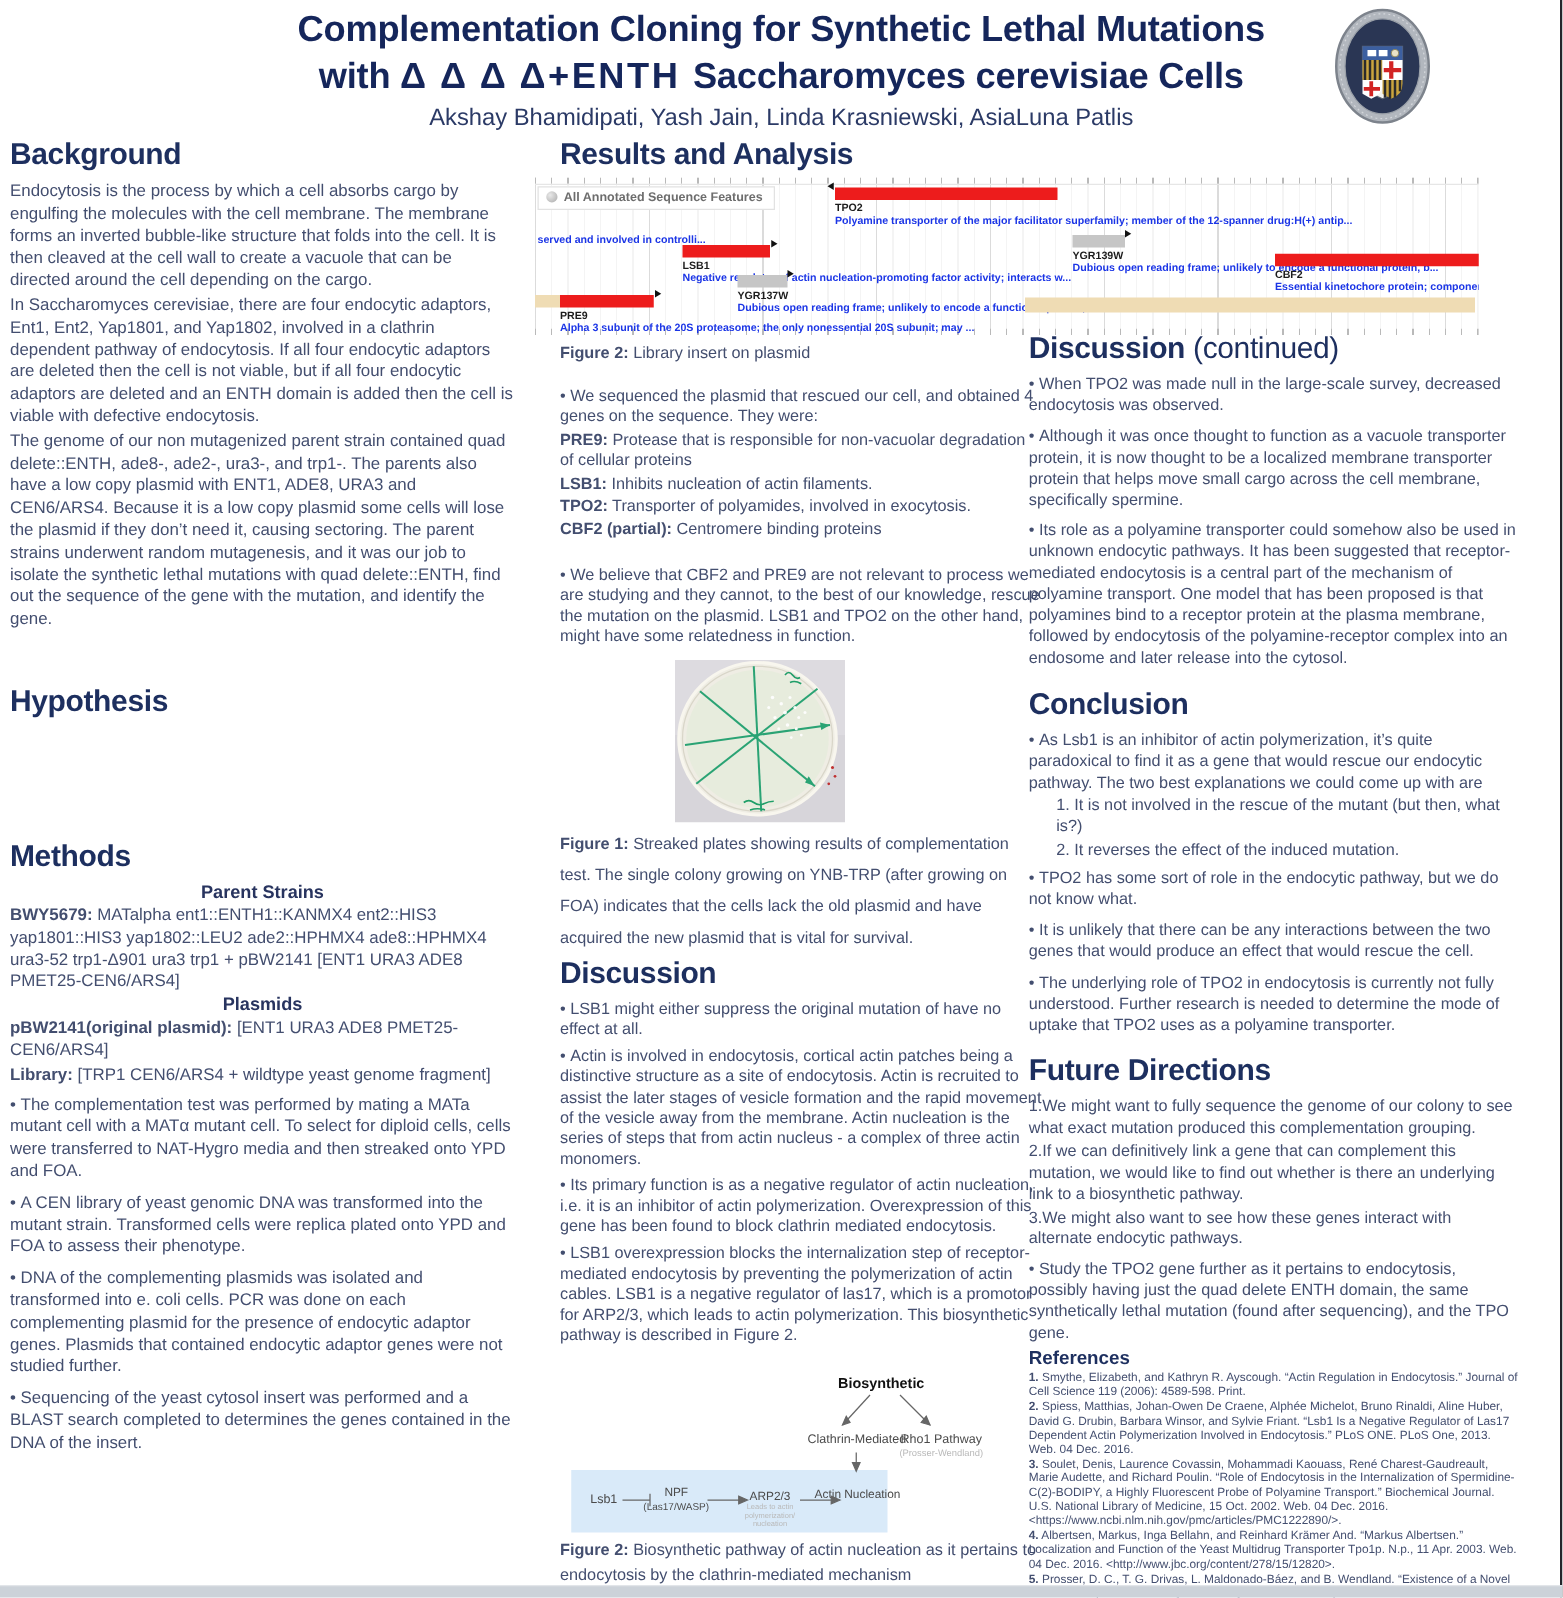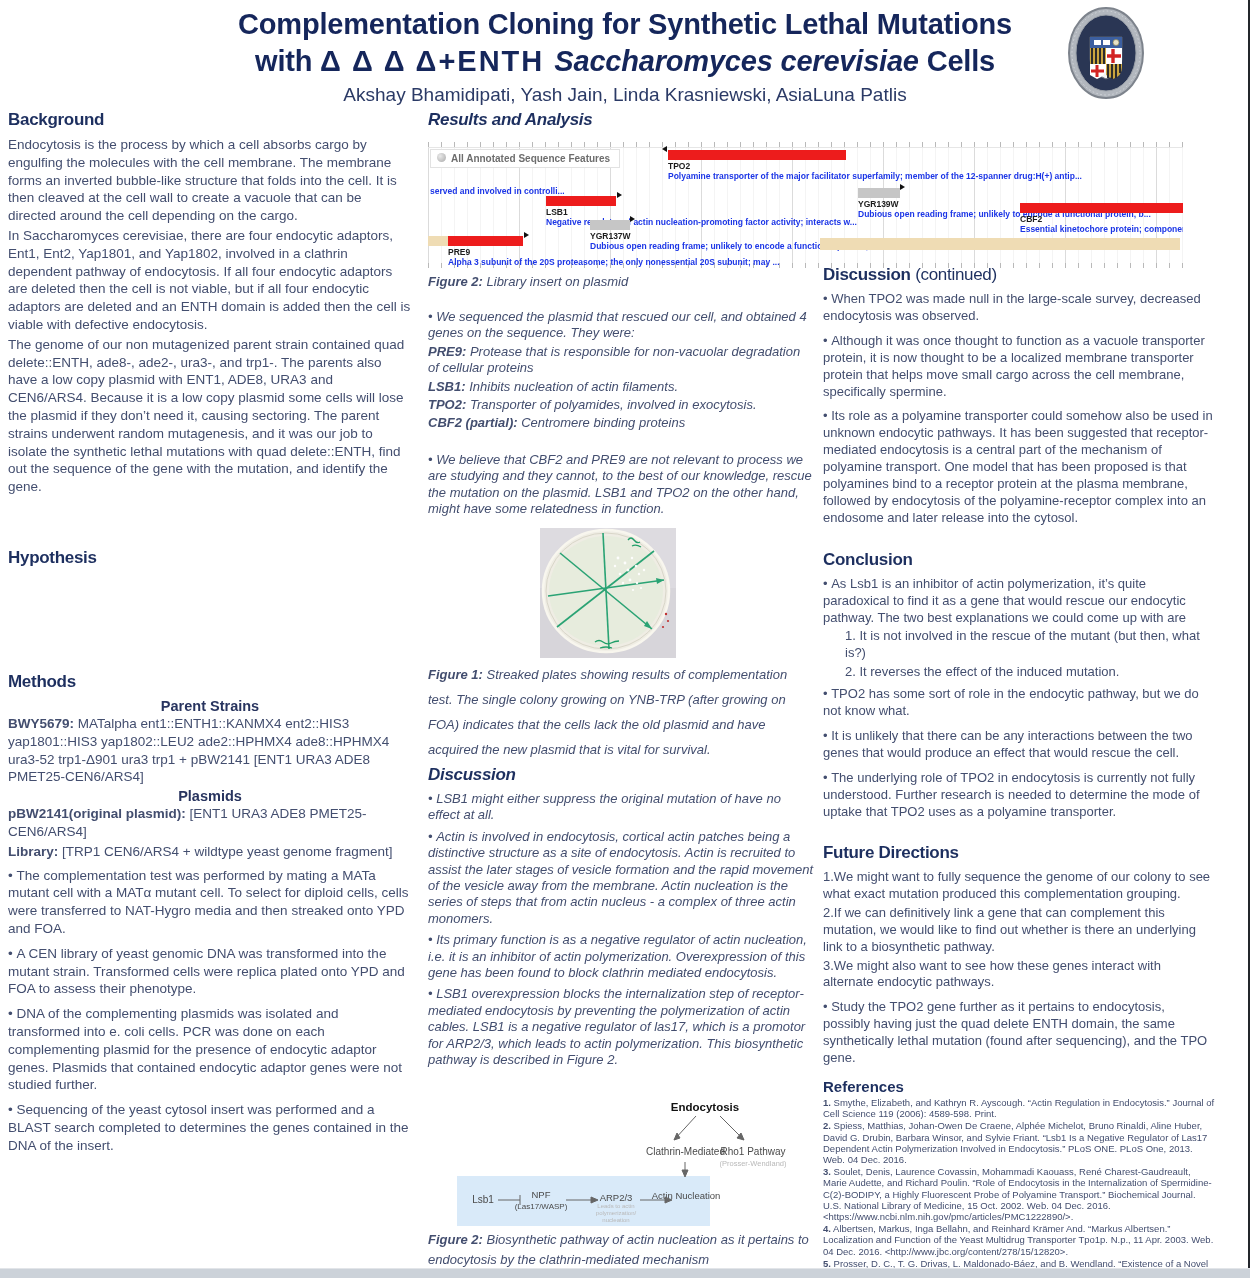--- a/index.html
+++ b/index.html
@@ -4,29 +4,29 @@
 <style>
   html,body{margin:0;padding:0;background:#fff;}
   body{width:1250px;height:1278px;position:relative;overflow:hidden;
        font-family:"Liberation Sans",sans-serif;}
   .poster{position:absolute;inset:0;background:#ffffff;}
 
   
   .hdr{position:absolute;left:0;top:6px;width:1250px;text-align:center;}
   .title{font-size:29px;line-height:37px;font-weight:700;color:#15265b;letter-spacing:-0.2px;}
   .title .deltas{letter-spacing:2px;}
-  .title .species{font-style:italic;}
+  .title .species{}
   .authors{font-size:19px;color:#2b3a66;margin-top:4px;}
 
   
   .col{position:absolute;color:#434e6f;}
   .col-left{left:8px;top:110px;width:404px;}
-  .col-mid{left:428px;width:386px;font-style:italic;}
+  .col-mid{left:448px;width:386px;}
   .col-right{left:823px;width:392px;}
-  .sec-h{font-size:17px;font-weight:700;color:#1d2f5f;letter-spacing:-0.3px;margin:0 0 6px 0;}
+  .sec-h{font-size:24px;font-weight:700;color:#1d2f5f;letter-spacing:-0.3px;margin:0 0 6px 0;}
   .sec-h .light{font-weight:400;}
   .bp{font-size:13.5px;line-height:17.8px;margin:0 0 2px 0;}
   .col-mid .bp{font-size:13px;line-height:16.4px;}
   .col-right .bp{font-size:13px;line-height:16.9px;}
   .blt{margin:0 0 7px 0;}
   .blt::before{content:"\2022\00a0";}
   .subhead{font-size:14.5px;font-weight:700;text-align:center;color:#28345f;margin:2px 0 1px 0;}
   b.lead{font-weight:700;text-align:center;}
   .numitem{padding-left:22px;margin:0 0 2px 0;}
 
@@ -244,21 +244,21 @@
   </div>
 
   <div class="col col-mid" style="top:765px">
     <div class="sec-h">Discussion</div>
     <p class="bp blt" style="margin-bottom:5px">LSB1 might either suppress the original mutation of have no effect at all.</p>
     <p class="bp blt" style="margin-bottom:5px">Actin is involved in endocytosis, cortical actin patches being a distinctive structure as a site of endocytosis. Actin is recruited to assist the later stages of vesicle formation and the rapid movement of the vesicle away from the membrane. Actin nucleation is the series of steps that from actin nucleus - a complex of three actin monomers.</p>
     <p class="bp blt" style="margin-bottom:5px">Its primary function is as a negative regulator of actin nucleation, i.e. it is an inhibitor of actin polymerization. Overexpression of this gene has been found to block clathrin mediated endocytosis.</p>
     <p class="bp blt" style="margin-bottom:0">LSB1 overexpression blocks the internalization step of receptor-mediated endocytosis by preventing the polymerization of actin cables. LSB1 is a negative regulator of las17, which is a promotor for ARP2/3, which leads to actin polymerization. This biosynthetic pathway is described in Figure 2.</p>
   </div>
 
-  <div class="pd-label" style="left:640px;top:1101px;width:130px;font-size:11.5px;font-weight:700;color:#111">Endocytosis</div>
+  <div class="pd-label" style="left:640px;top:1101px;width:130px;font-size:11.5px;font-weight:700;color:#111">Biosynthetic</div>
   <div class="pd-label" style="left:613px;top:1146px;width:145px;font-size:10px">Clathrin-Mediated</div>
   <div class="pd-label" style="left:705px;top:1146px;width:96px;font-size:10px">
     <span>Rho1 Pathway</span><br>
     <span class="pd-sub" style="font-size:7.5px">(Prosser-Wendland)</span>
   </div>
   <div class="pd-box"></div>
   <div class="pd-label" style="left:462px;top:1194px;width:42px;font-size:10px">Lsb1</div>
   <div class="pd-label" style="left:506px;top:1189px;width:70px;font-size:9.5px">
     <span>NPF</span><br>
     <span style="font-size:8px"><span>(Las17/WASP)</span></span>

